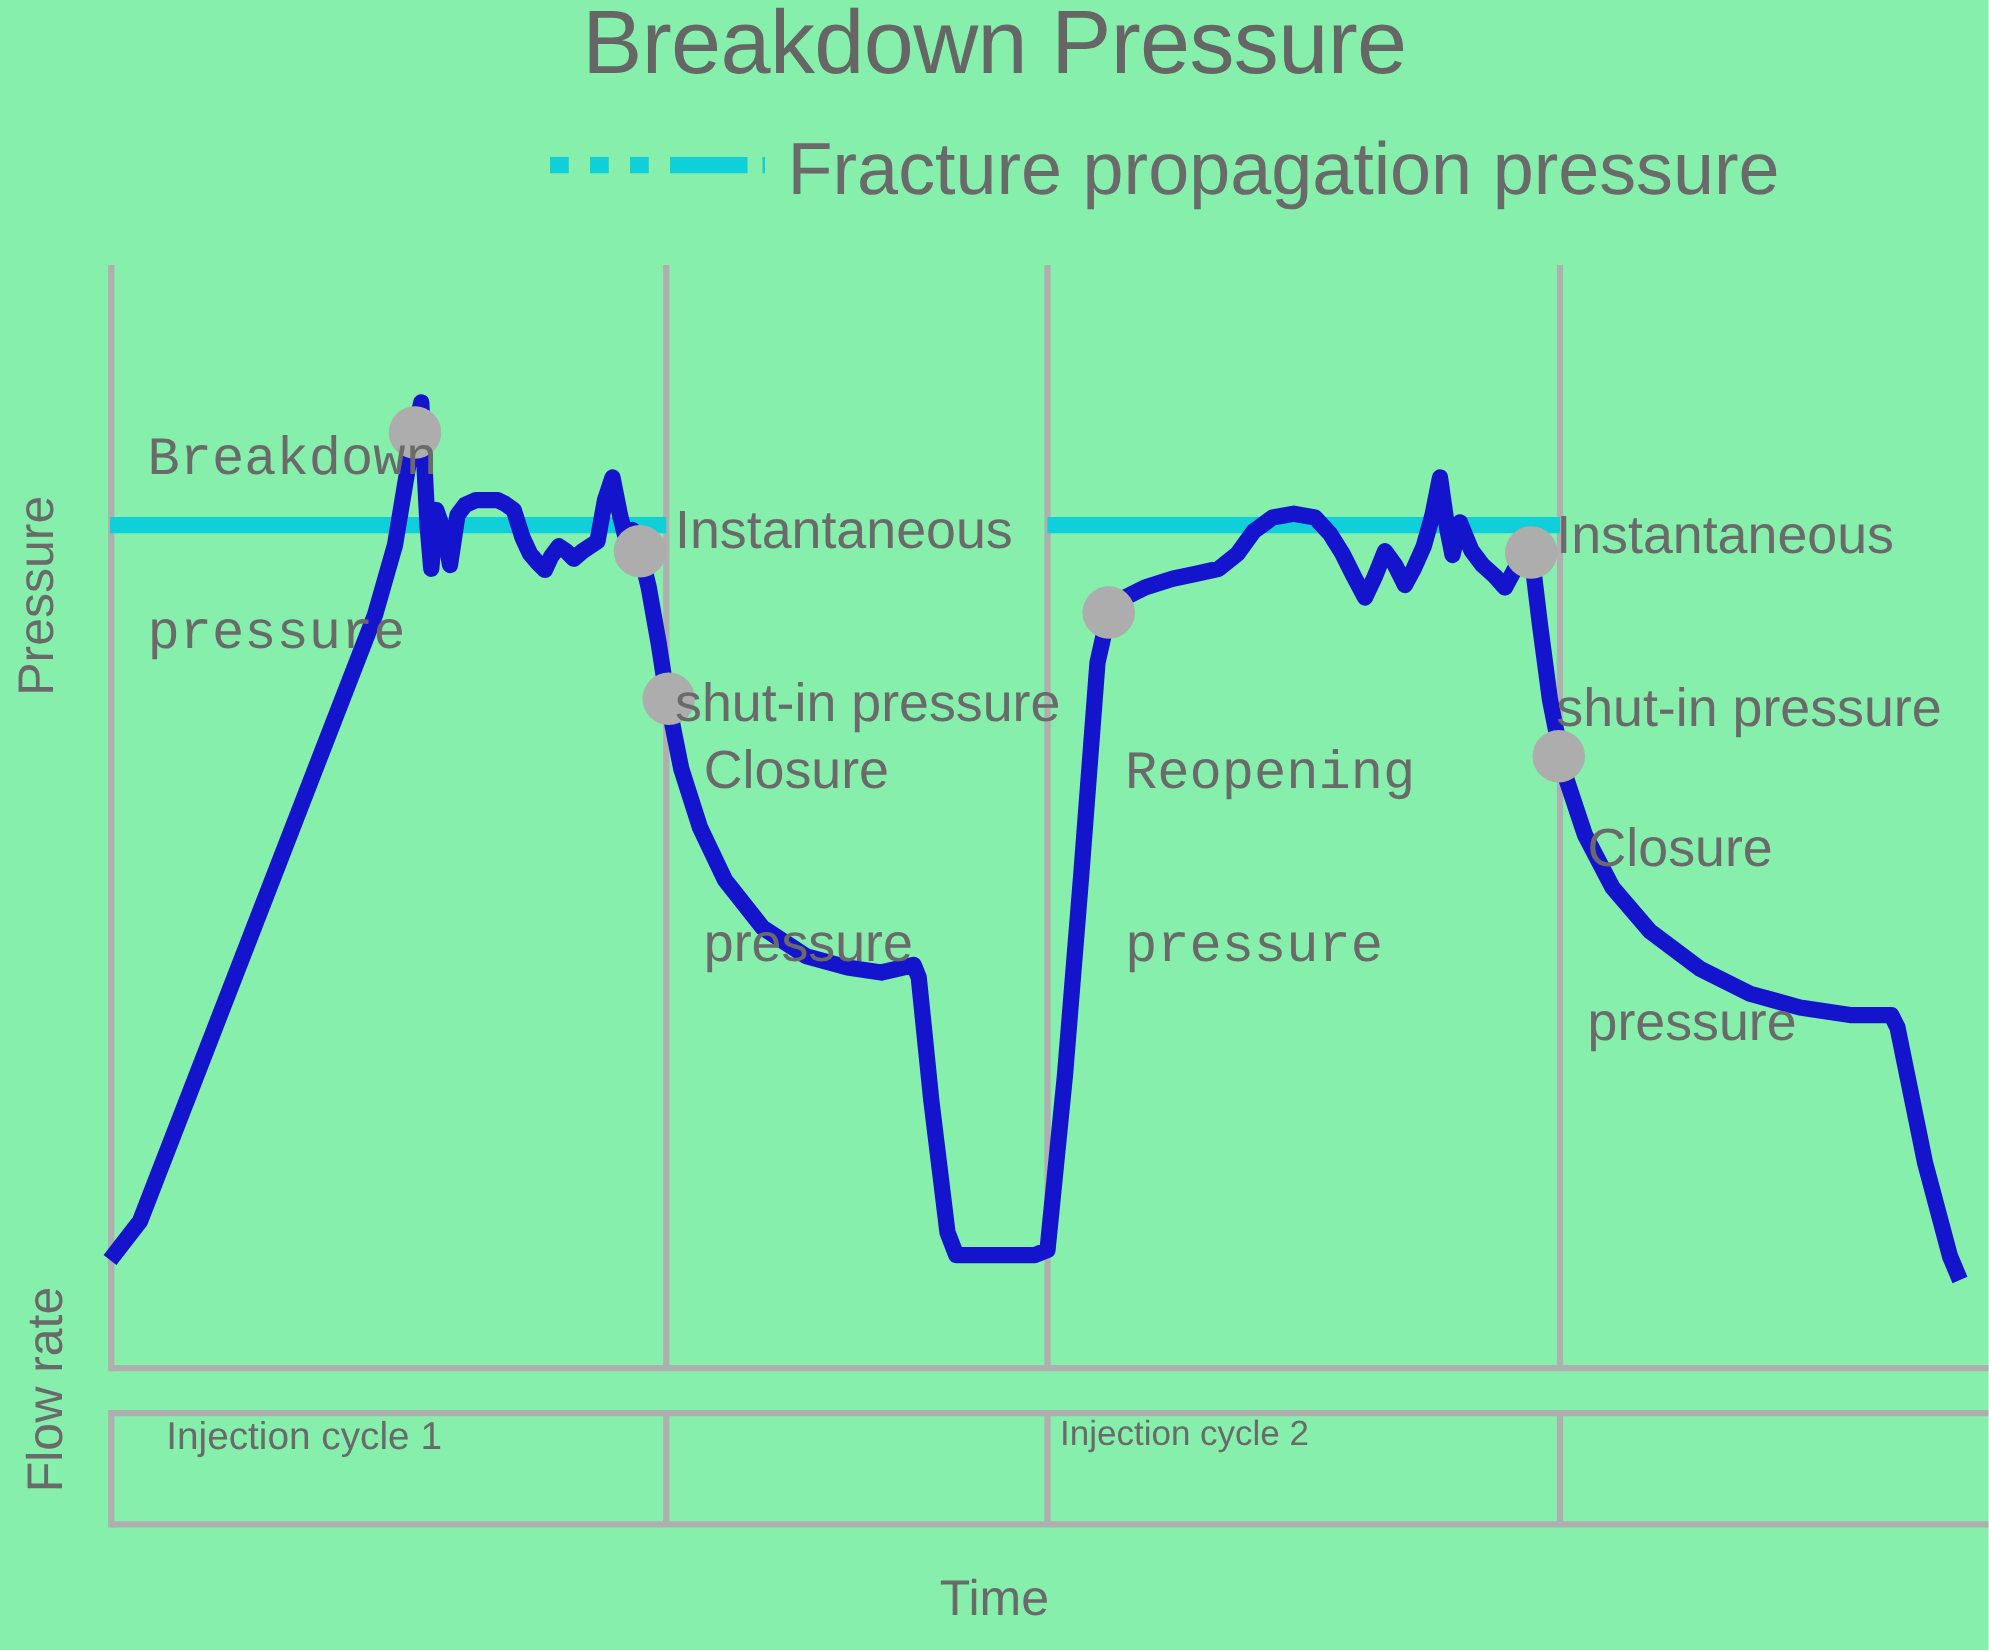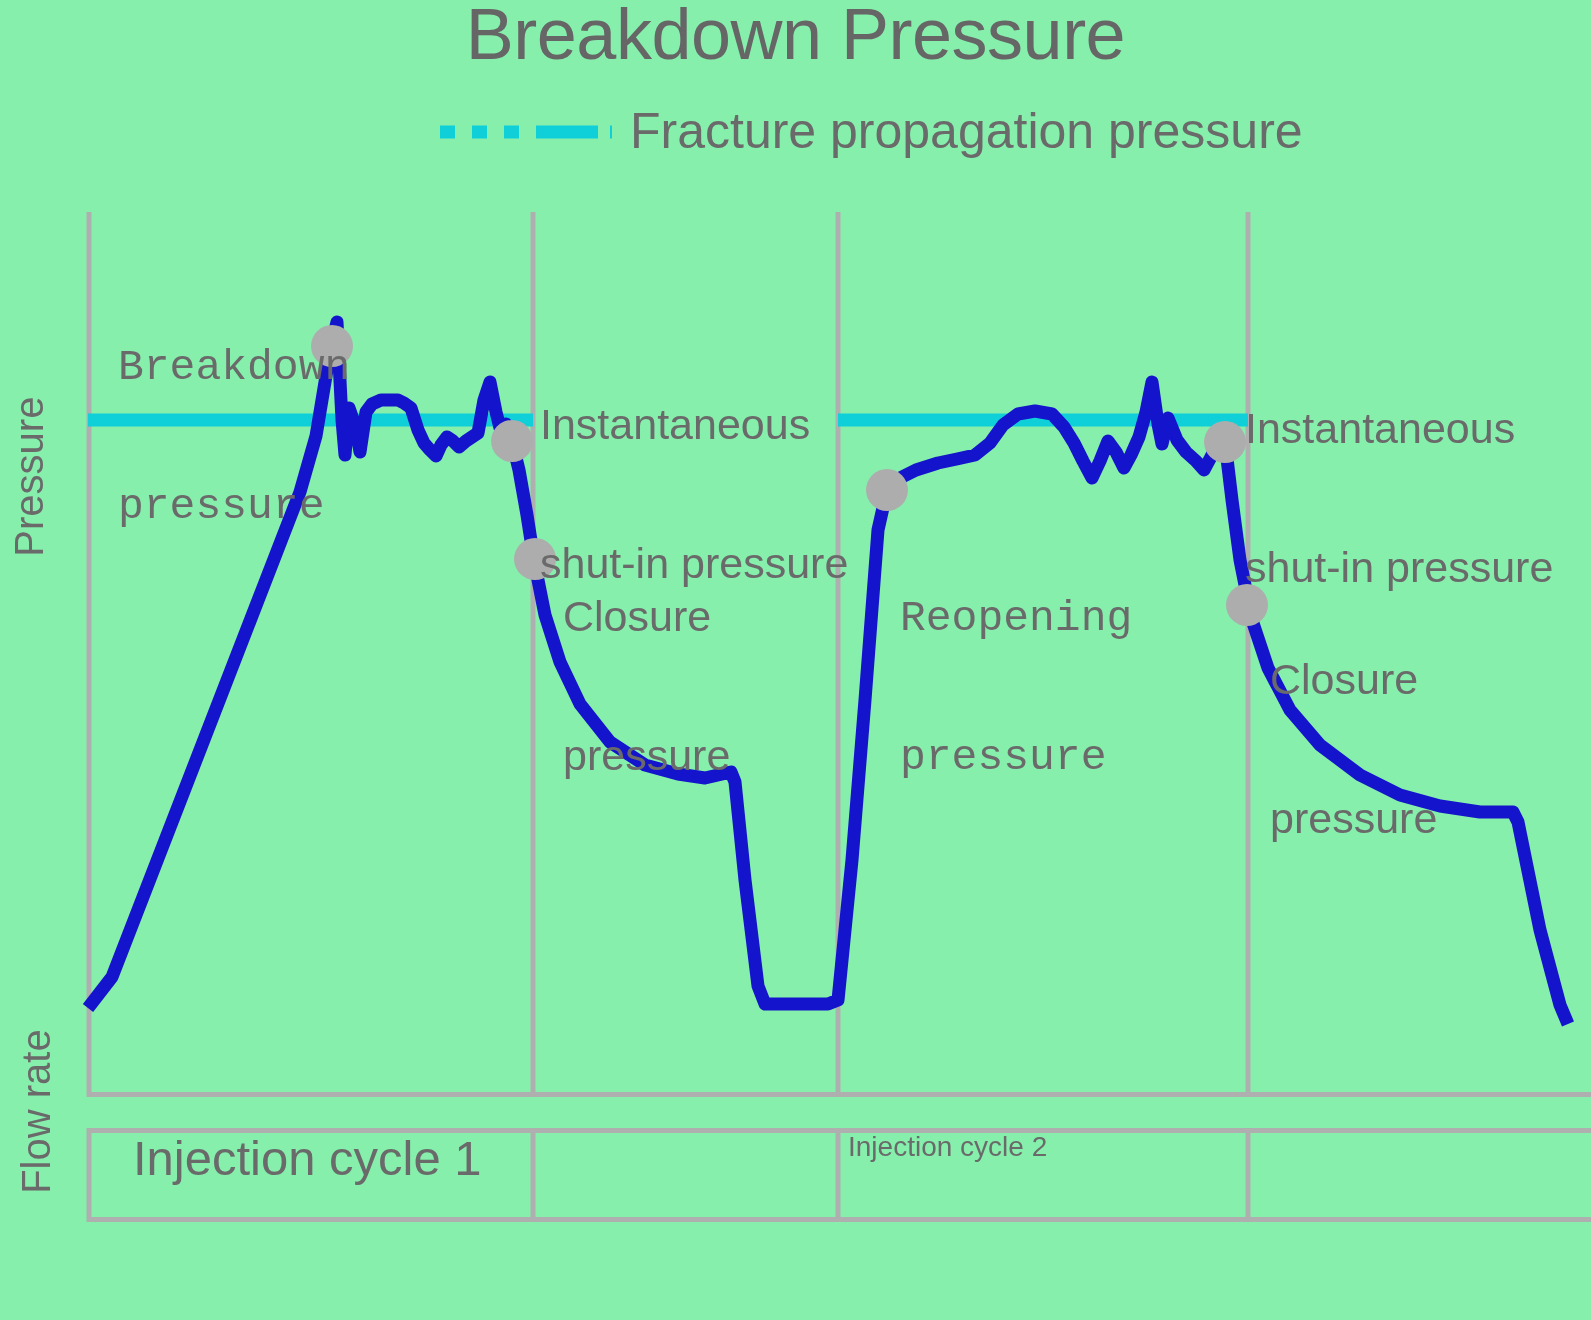--- a/index.html
+++ b/index.html
@@ -1,32 +1,32 @@
 <!DOCTYPE html>
 <html><head>
 <meta charset="utf-8">
 <style>
   html,body{margin:0;padding:0;background:#ffffff;}
   body{width:1591px;height:1320px;font-family:"Liberation Sans",sans-serif;color:#5f5f5f;}
   #stage{position:relative;width:1591px;height:1320px;overflow:hidden;background:#86efac;}
   #chart-svg{position:absolute;left:0;top:0;width:1591px;height:1320px;display:block;}
   .txt{position:absolute;color:#6a6a6a;font-family:"Liberation Sans",sans-serif;line-height:1.08;white-space:pre;}
   #chart-title{left:0;top:-4px;width:1591px;text-align:center;font-size:72px;color:#666666;letter-spacing:-0.5px;}
-  #legend-label{left:630px;top:104px;font-size:50px;color:#6a6a6a;}
+  #legend-label{left:630px;top:104px;font-size:59px;color:#6a6a6a;}
   #ylabel-pressure{left:-60px;top:455px;width:180px;text-align:center;font-size:40px;transform:rotate(-90deg);transform-origin:50% 50%;}
   #ylabel-flowrate{left:-63px;top:1090px;width:200px;text-align:center;font-size:40px;transform:rotate(-90deg);transform-origin:50% 50%;}
   #xlabel-time{left:0;top:1258px;width:1591px;text-align:center;font-size:40px;}
   .ann{font-size:43px;color:#6a6a6a;}
   #ann-breakdown{left:118px;top:252px;font-family:Liberation Mono, monospace;}
   #ann-isip1{left:540px;top:308px;}
   #ann-closure1{left:563px;top:500px;}
   #ann-reopening{left:900px;top:503px;font-family:Liberation Mono, monospace;}
   #ann-isip2{left:1245px;top:312px;}
   #ann-closure2{left:1270px;top:563px;}
-  #cyc1-label{left:133px;top:1132px;font-size:49px;}
+  #cyc1-label{left:133px;top:1132px;font-size:31px;}
   #cyc2-label{left:848px;top:1132px;font-size:28px;}
 </style>
 </head>
 <body>
 
 <div id="stage">
 
   <svg id="chart-svg" viewBox="0 0 1591 1320">
 
     <g>
@@ -71,20 +71,21 @@
       <line x1="838" y1="1128" x2="838" y2="1220" stroke="#AFAFAF" stroke-width="5"></line>
       <line x1="1248" y1="1128" x2="1248" y2="1220" stroke="#AFAFAF" stroke-width="5"></line>
     </g>
   </svg>
 
   <div class="txt" id="chart-title">Breakdown Pressure</div>
   <div class="txt" id="legend-label">Fracture propagation pressure</div>
 
   <div class="txt" id="ylabel-pressure">Pressure</div>
   <div class="txt" id="ylabel-flowrate">Flow rate</div>
+  <div class="txt" id="xlabel-time">Time</div>
 
   <div class="txt ann" id="ann-breakdown">
     <div>Breakdown</div>
     <div>pressure</div>
   </div>
 
   <div class="txt ann" id="ann-isip1">
     <div>Instantaneous</div>
     <div>shut-in pressure</div>
   </div>

